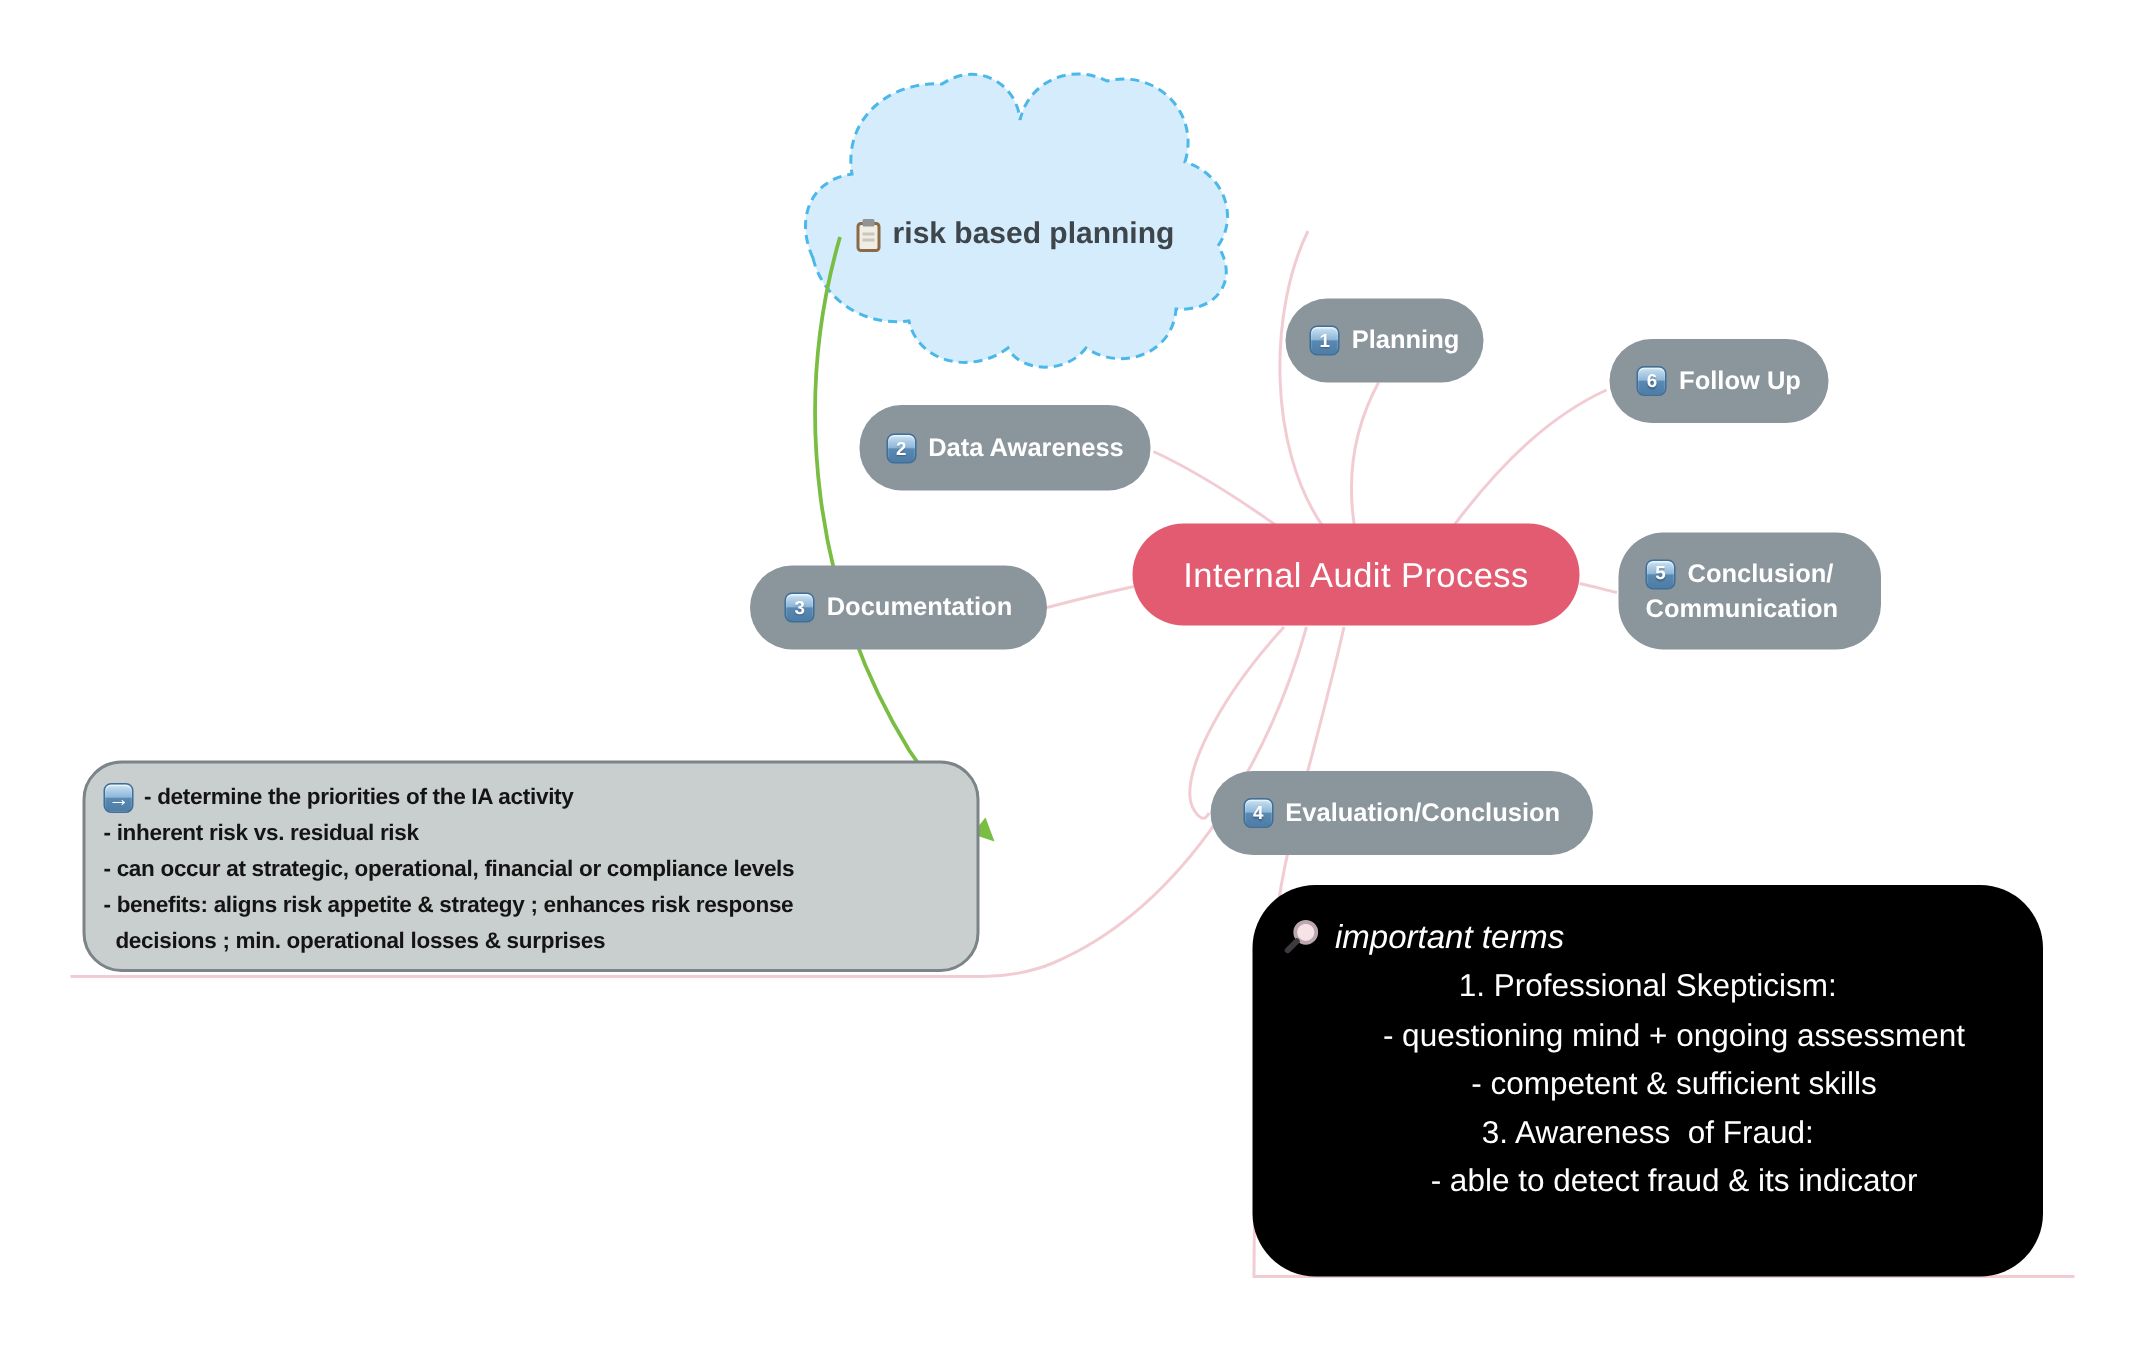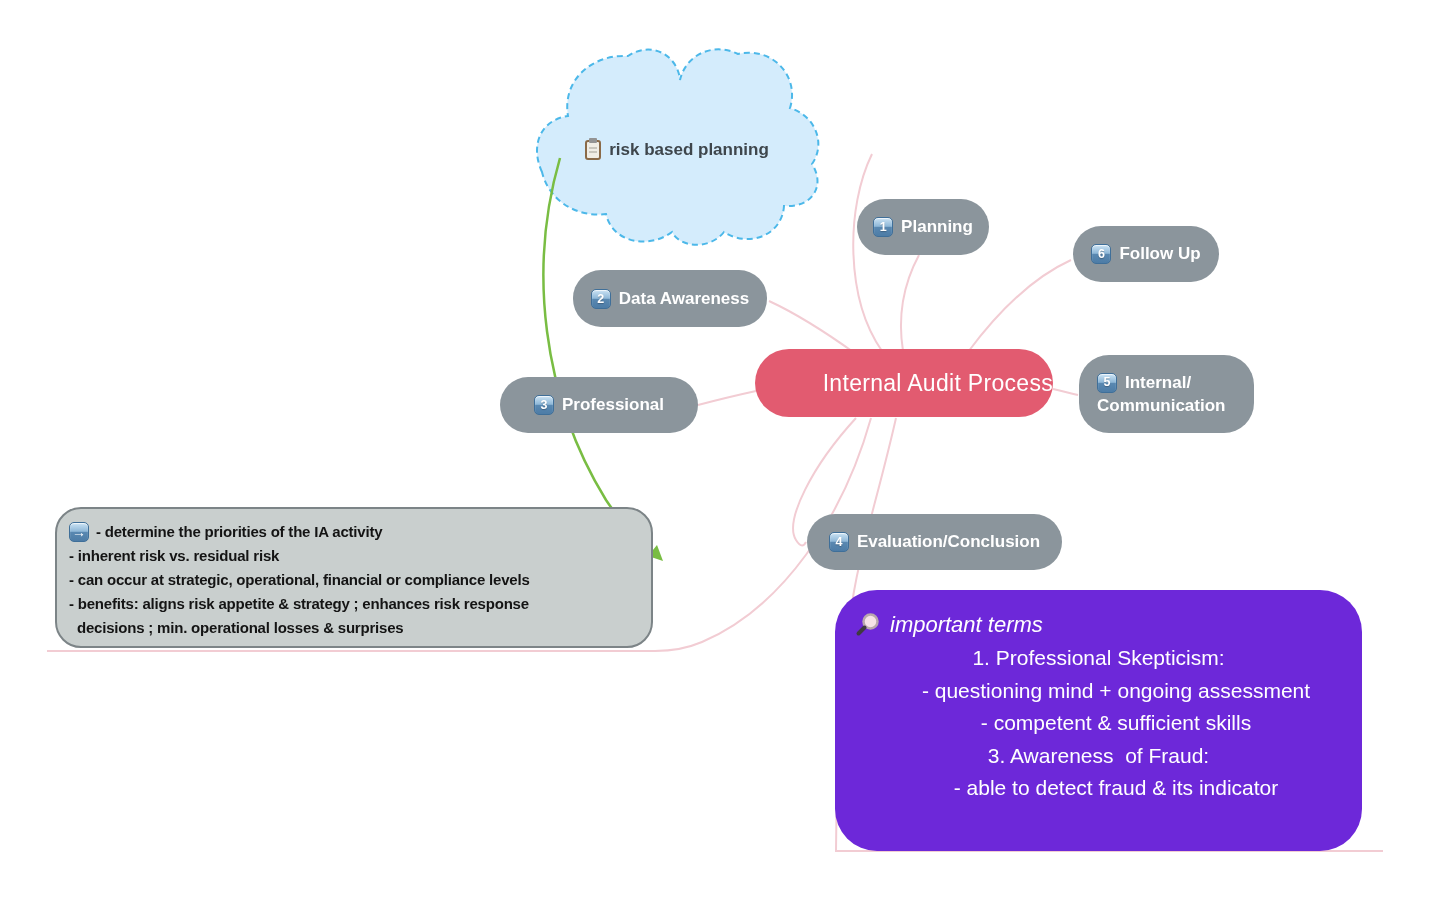--- a/index.html
+++ b/index.html
@@ -14,21 +14,21 @@
     border-radius:28px;
     display:flex; align-items:center; justify-content:center;
     font-weight:bold; font-size:17px;
     padding:0 14px; white-space:nowrap;
   }
   .central {
     position:absolute; z-index:2;
     left:755px; top:349px; width:298px; height:68px;
     background:#e25b70; color:#ffffff;
     border-radius:34px;
-    display:flex; align-items:center; justify-content:flex-end;
+    display:flex; align-items:center; justify-content:center;
     font-size:23px; font-weight:normal; letter-spacing:.3px;
   }
   .badge {
     width:20px; height:20px; flex:0 0 auto;
     border-radius:5px;
     background:linear-gradient(180deg,#cbe3f4 0%,#8fb8d8 46%,#5988b1 52%,#4d7ca6 100%);
     border:1px solid #3f6f99;
     box-shadow:inset 0 1px 1px rgba(255,255,255,.75);
     color:#fff; font-size:12.5px; font-weight:bold;
     display:inline-flex; align-items:center; justify-content:center;
@@ -42,22 +42,22 @@
   #pill-reporting     {
     left:1079px; top:355px; width:175px; height:78px;
     border-radius:30px; flex-direction:column; align-items:flex-start;
     justify-content:center; padding:0 0 0 18px; line-height:23px;
   }
   #pill-reporting .rline { display:flex; align-items:center; }
 
   
   .cloud-label {
     position:absolute; z-index:2; left:540px; top:140px; width:274px; height:28px;
-    display:flex; align-items:flex-start; justify-content:center;
-    color:#3e464c; font-weight:bold; font-size:17px;
+    display:flex; align-items:flex-end; justify-content:center;
+    color:#3e464c; font-weight:bold; font-size:20px;
   }
   .clipboard { position:relative; width:16px; height:20px; background:#f0ede5;
     border:2px solid #8a6a48; border-radius:3px; display:inline-block; margin-right:8px; flex:0 0 auto; }
   .clipboard::before { content:""; position:absolute; top:-4px; left:50%; transform:translateX(-50%);
     width:8px; height:5px; background:#939393; border-radius:1px; }
   .clipboard::after { content:""; position:absolute; left:2px; right:2px; top:5px; height:2px;
     background:#c9c6bd; box-shadow:0 4px 0 #c9c6bd; }
 
   
   .notebox {
@@ -75,21 +75,21 @@
     border:1px solid #3f6f99;
     box-shadow:inset 0 1px 1px rgba(255,255,255,.75);
     color:#fff; font-size:14px; font-weight:bold;
     display:inline-flex; align-items:center; justify-content:center;
     margin-right:7px;
   }
 
   
   .termsbox {
     position:absolute; z-index:2; left:835px; top:590px; width:527px; height:261px;
-    background:#6d28d9; border-radius:42px;
+    background:#000000; border-radius:42px;
     padding:18px 20px 0 20px; color:#ffffff;
   }
   .ttitle { display:flex; align-items:center; font-size:22px; font-style:italic; height:34px; }
   .ttitle .mag { margin-right:9px; display:inline-flex; }
   .titem { font-size:21px; line-height:32.5px; white-space:pre-wrap;text-align:center; }
 </style>
 </head>
 <body>
 
 <div class="canvas">
@@ -133,32 +133,32 @@
     <span>Planning</span>
   </div>
 
   <div class="pill" id="pill-datacoll">
     <span class="badge">2</span>
     <span>Data Awareness</span>
   </div>
 
   <div class="pill" id="pill-documentation">
     <span class="badge">3</span>
-    <span>Professional</span>
+    <span>Documentation</span>
   </div>
 
   <div class="pill" id="pill-evaluation">
     <span class="badge">4</span>
     <span>Evaluation/Conclusion</span>
   </div>
 
   <div class="pill" id="pill-reporting">
     <div class="rline">
       <span class="badge">5</span>
-      <span>Internal/</span>
+      <span>Conclusion/</span>
     </div>
     <div>Communication</div>
   </div>
 
   <div class="pill" id="pill-followup">
     <span class="badge">6</span>
     <span>Follow Up</span>
   </div>
 
   <div class="notebox">

